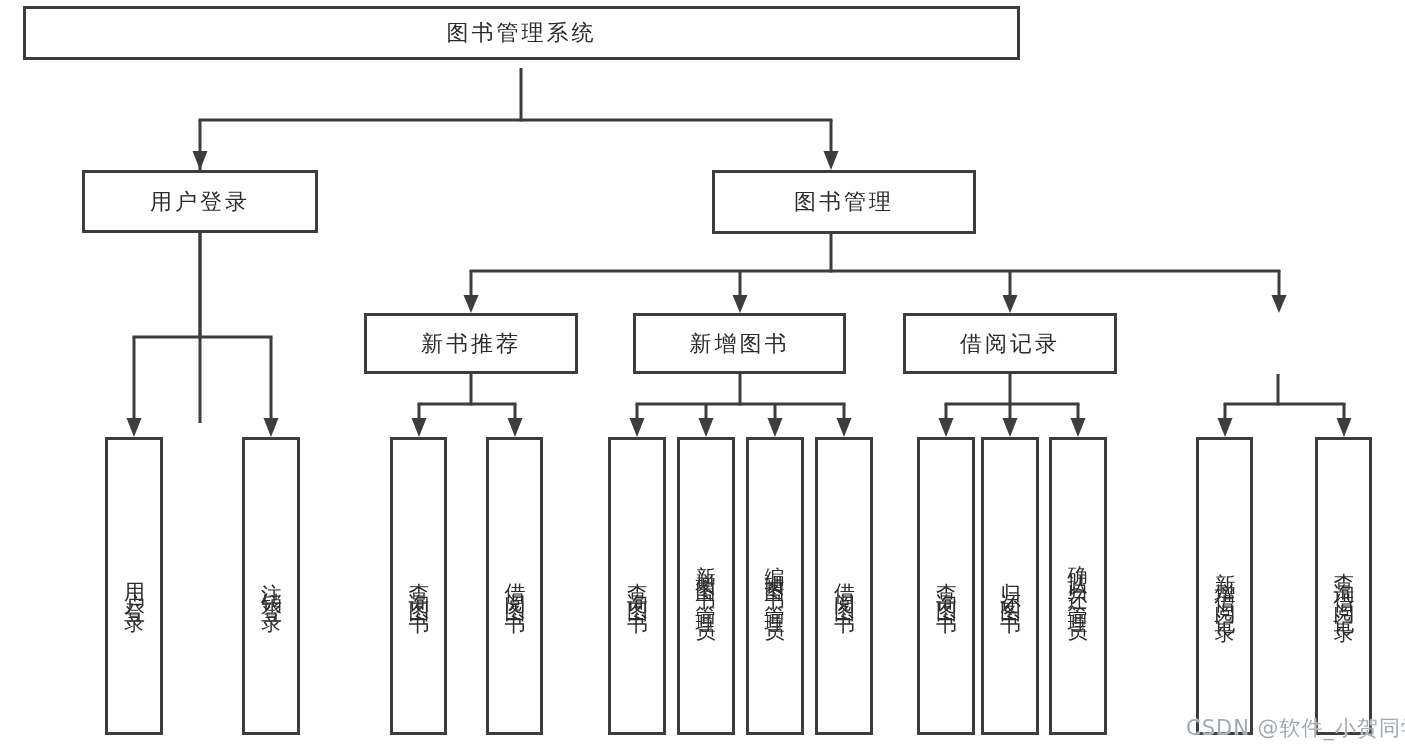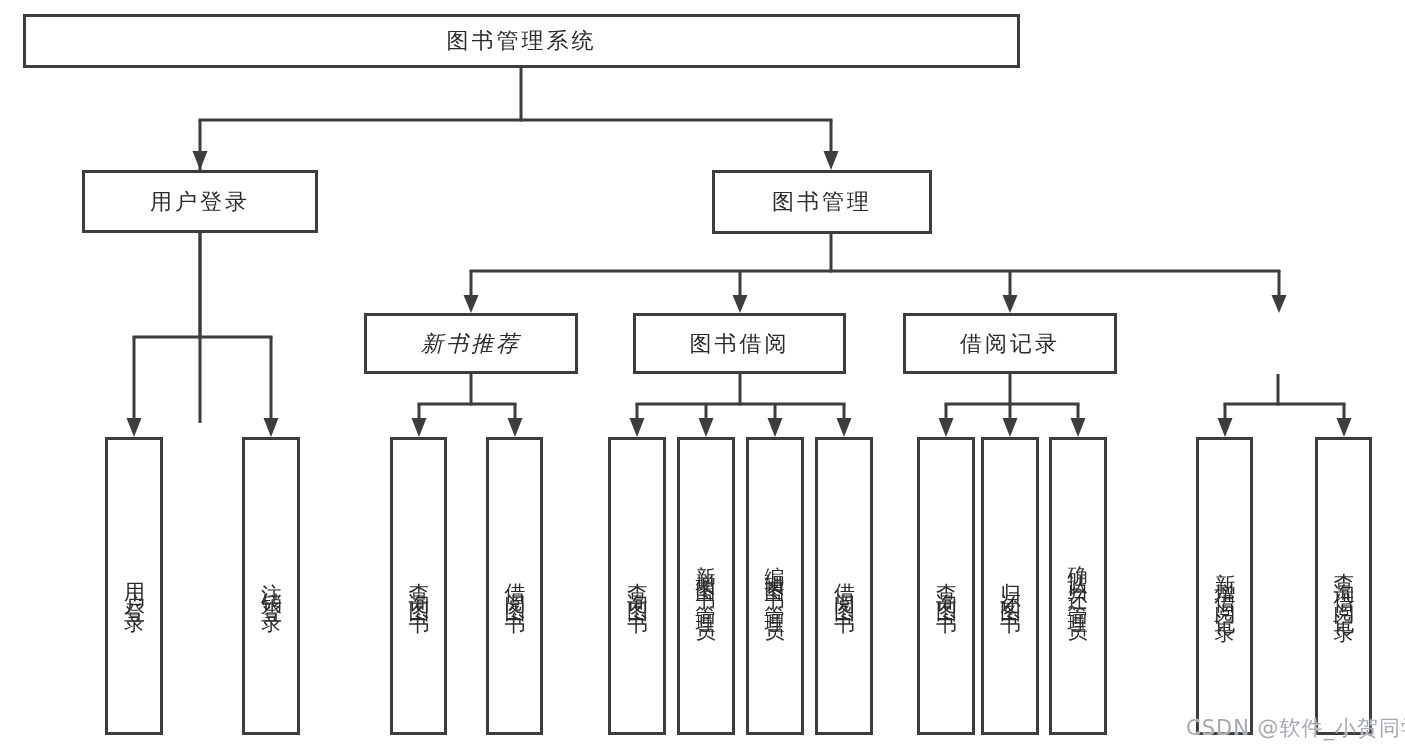--- a/index.html
+++ b/index.html
@@ -135,27 +135,27 @@
       <polygon points="767.5,418 782.5,418 775,437"></polygon>
       <polygon points="836.5,418 851.5,418 844,437"></polygon>
       <polygon points="938.5,418 953.5,418 946,437"></polygon>
       <polygon points="1002.5,418 1017.5,418 1010,437"></polygon>
       <polygon points="1070.5,418 1085.5,418 1078,437"></polygon>
       <polygon points="1217.5,418 1232.5,418 1225,437"></polygon>
       <polygon points="1336.5,418 1351.5,418 1344,437"></polygon>
     </g>
   </svg>
 
-  <div class="hbox" style="left:23px; top:14px; width:997px; height:54px;">图书管理系统</div>
+  <div class="hbox" style="left:23px; top:6px; width:997px; height:54px;">图书管理系统</div>
 
   <div class="hbox" style="left:82px; top:170px; width:236px; height:63px;">用户登录</div>
-  <div class="hbox" style="left:712px; top:170px; width:220px; height:64px;">图书管理</div>
-
-  <div class="hbox" style="left:364px; top:313px; width:214px; height:61px;font-style:italic;">新书推荐</div>
-  <div class="hbox" style="left:633px; top:313px; width:213px; height:61px;">图书借阅</div>
+  <div class="hbox" style="left:712px; top:170px; width:264px; height:64px;">图书管理</div>
+
+  <div class="hbox" style="left:364px; top:313px; width:214px; height:61px;">新书推荐</div>
+  <div class="hbox" style="left:633px; top:313px; width:213px; height:61px;">新增图书</div>
   <div class="hbox" style="left:903px; top:313px; width:214px; height:61px;">借阅记录</div>
 
   <div class="vbox" style="left:105px; width:58px;">
     <span class="vtext">用户登录</span>
   </div>
   <div class="vbox" style="left:242px; width:58px;">
     <span class="vtext">注销登录</span>
   </div>
 
   <div class="vbox" style="left:390px; width:57px;">

